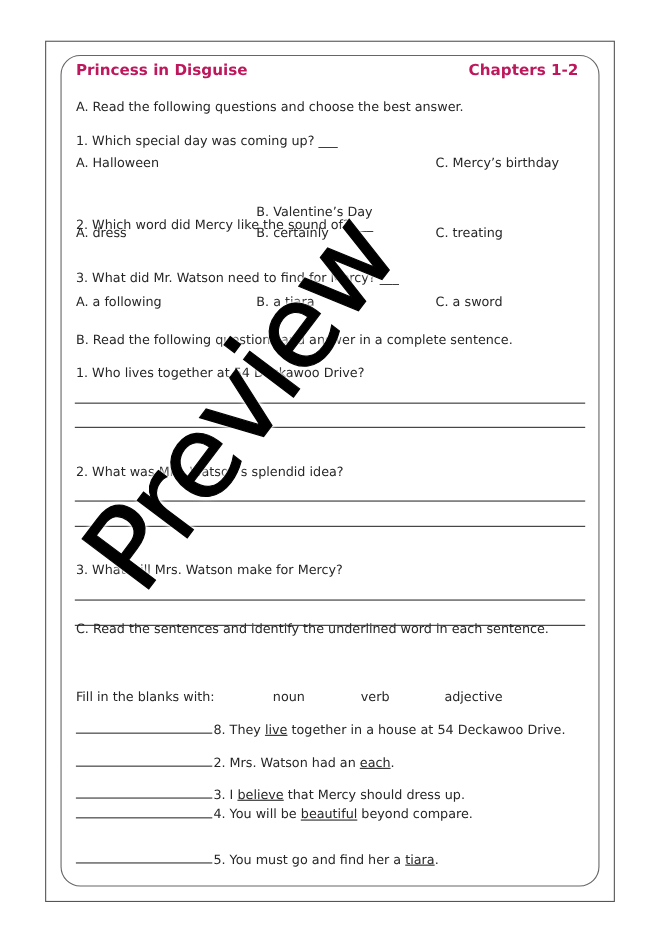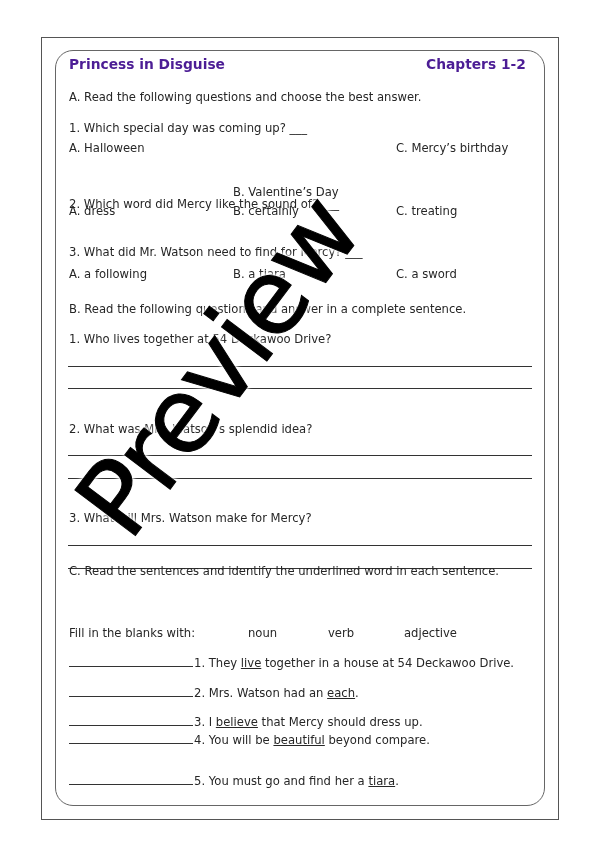--- a/index.html
+++ b/index.html
@@ -9,21 +9,21 @@
     }
     .page-border {
       position:absolute; left:41px; top:37px; width:518px; height:783px;
       border:1.5px solid #555; box-sizing:border-box;
     }
     .inner-box {
       position:absolute; left:55px; top:50px; width:490px; height:756px;
       border:1.2px solid #666; border-radius:18px; box-sizing:border-box;
     }
     .t { position:absolute; font-size:11.6px; white-space:nowrap; color:#262626; line-height:14px; }
-    .title { position:absolute; font-size:13.8px; font-weight:bold; color:#4c1d95; white-space:nowrap; line-height:16px; }
+    .title { position:absolute; font-size:13.8px; font-weight:bold; color:#be185d; white-space:nowrap; line-height:16px; }
     .u { text-decoration:underline; }
     .line { position:absolute; left:68px; width:464px; height:0; border-top:1.2px solid #333; }
     .blank { display:inline-block; width:124px; border-bottom:1.2px solid #333; height:11px; vertical-align:baseline; margin-right:1px; }
     .watermark {
       position:absolute; left:218px; top:366px; transform:translate(-50%,-50%) rotate(-53deg);
       font-family:"DejaVu Sans", sans-serif; font-size:104px; font-weight:normal; color:#000;
       white-space:nowrap; letter-spacing:-2px; line-height:1;
       -webkit-text-stroke:1px #000;
       text-shadow: 0 0 4px #fff, 0 0 4px #fff, 0 0 6px #fff;
       pointer-events:none;
@@ -69,21 +69,21 @@
 <div class="line" style="top:545px;"></div>
 <div class="line" style="top:568px;"></div>
 
 <div class="t" style="left:69px; top:564px;">C. Read the sentences and identify the underlined word in each sentence.</div>
 <div class="t" style="left:69px; top:626px;">Fill in the blanks with:</div>
 <div class="t" style="left:248px; top:626px;">noun</div>
 <div class="t" style="left:328px; top:626px;">verb</div>
 <div class="t" style="left:404px; top:626px;">adjective</div>
 
 <div class="t" style="left:69px; top:655px;">
-  <span class="blank"></span><span>1. They </span><span class="u">live</span><span> together in a house at 54 Deckawoo Drive.</span>
+  <span class="blank"></span><span>8. They </span><span class="u">live</span><span> together in a house at 54 Deckawoo Drive.</span>
 </div>
 <div class="t" style="left:69px; top:685px;">
   <span class="blank"></span><span>2. Mrs. Watson had an </span><span class="u">each</span><span>.</span>
 </div>
 <div class="t" style="left:69px; top:714px;">
   <span class="blank"></span><span>3. I </span><span class="u">believe</span><span> that Mercy should dress up.</span>
 </div>
 <div class="t" style="left:69px; top:732px;">
   <span class="blank"></span><span>4. You will be </span><span class="u">beautiful</span><span> beyond compare.</span>
 </div>

